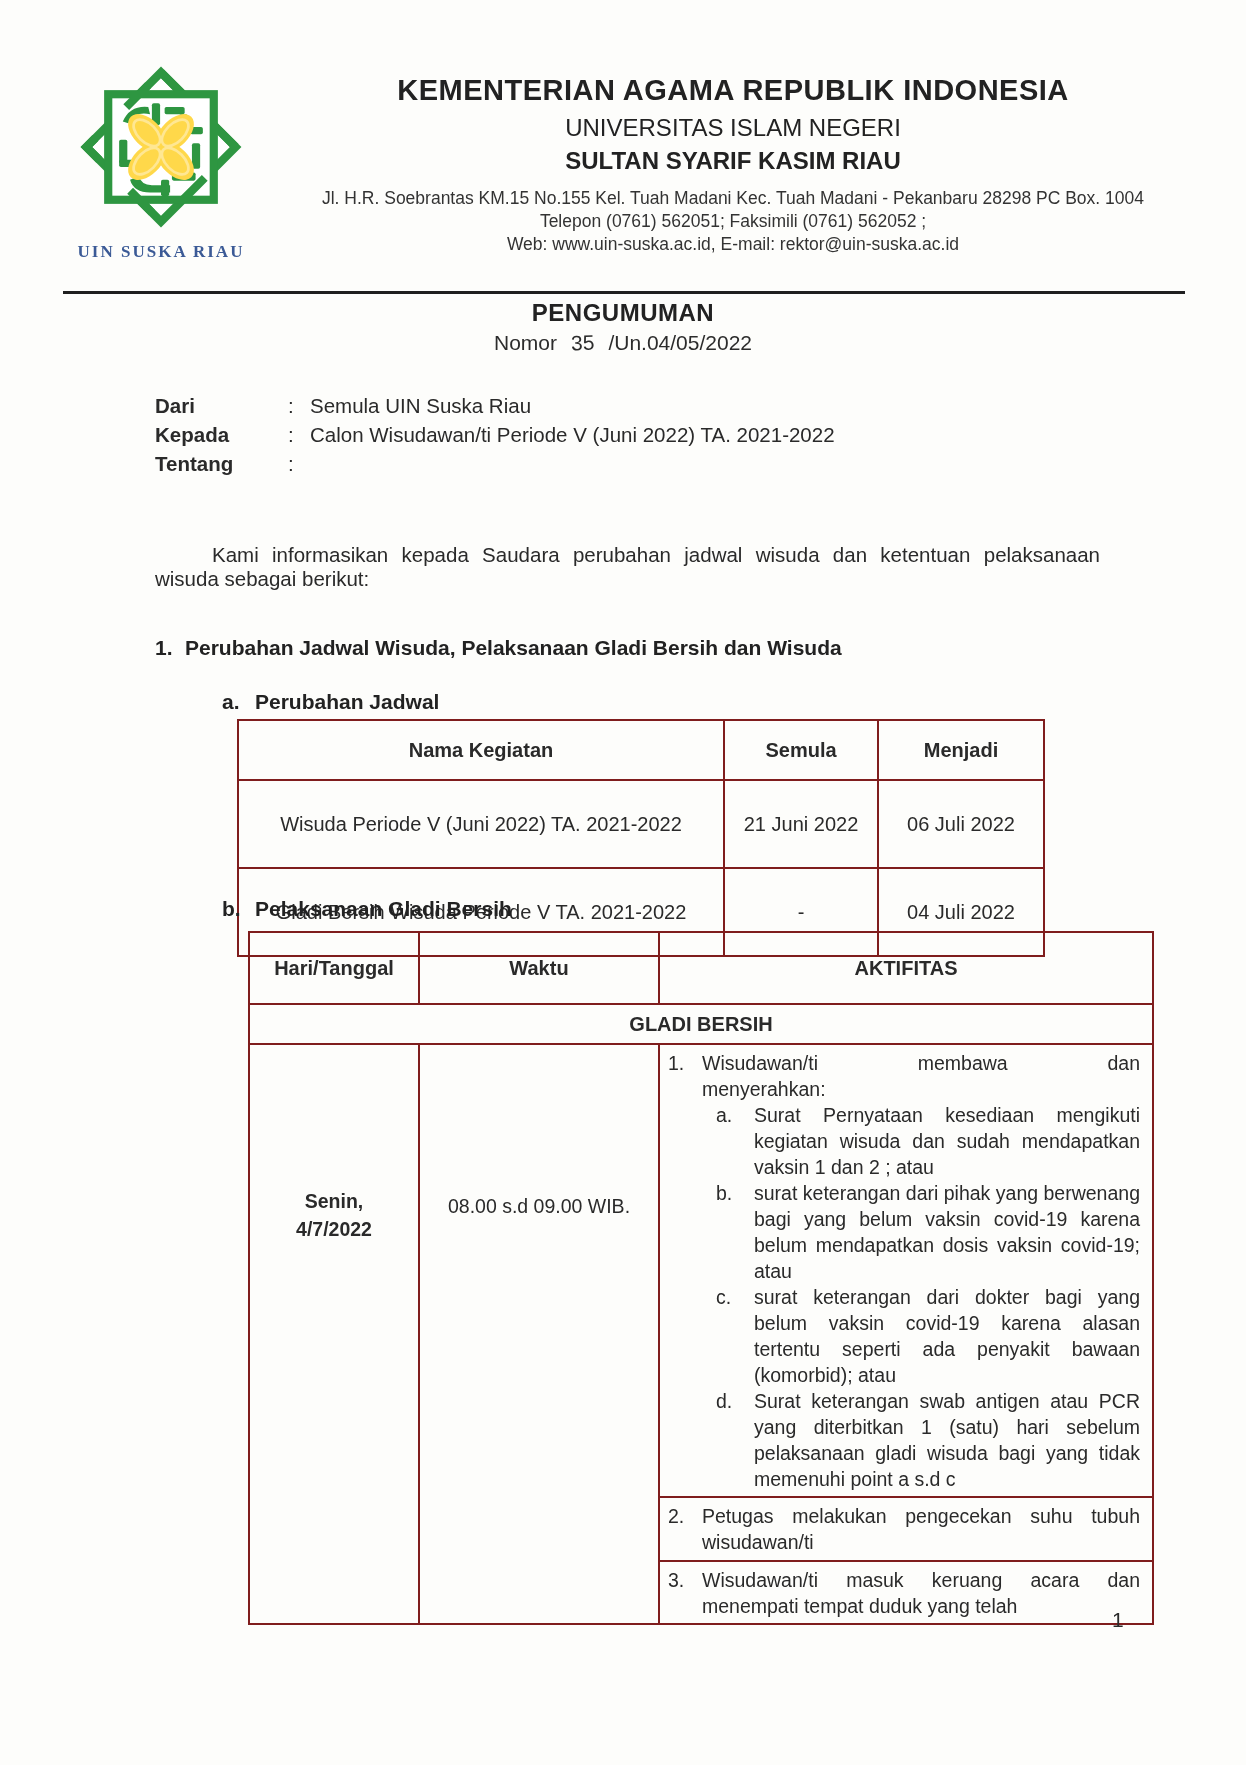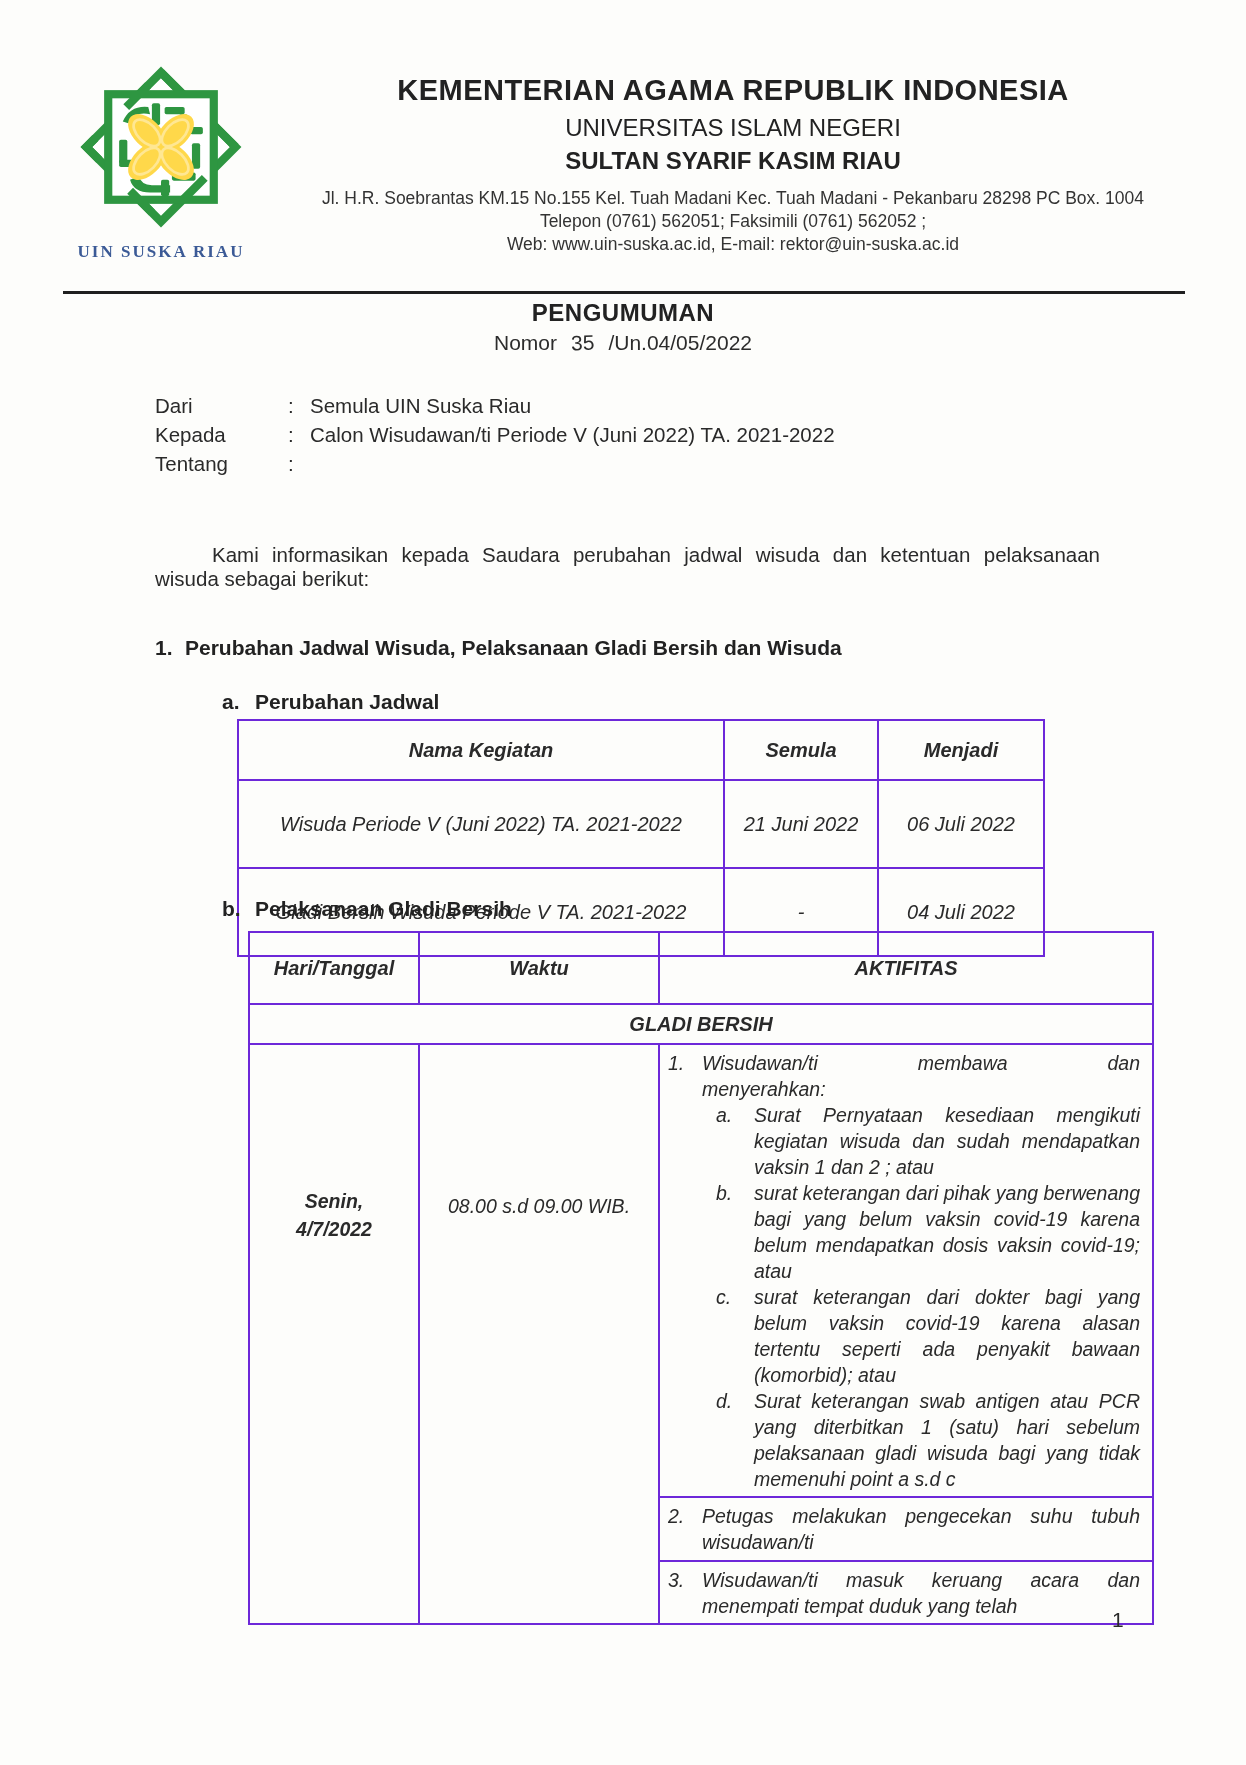--- a/index.html
+++ b/index.html
@@ -28,36 +28,36 @@
   .head-addr{font-size:17.5px;margin-top:12px;line-height:23px;color:#333;}
   .head-rule{position:absolute;top:291px;left:63px;width:1122px;border-top:3px solid #1f1f1f;}
   
   .title-block{position:absolute;top:299px;left:0;width:1246px;text-align:center;}
   .title-main{font-size:24px;font-weight:bold;letter-spacing:.5px;color:#222;}
   .title-nomor{font-size:21px;margin-top:4px;color:#2c2c2c;}
   .title-nomor .nomor-number{display:inline-block;margin:0 14px;transform:rotate(-2deg);}
   
   .meta{position:absolute;top:391px;left:155px;right:145px;font-size:20.5px;line-height:29px;}
   .meta-row{display:flex;}
-  .meta-label{flex:0 0 133px;}
+  .meta-label{flex:0 0 133px;font-weight:bold;}
   .meta-colon{flex:0 0 22px;}
   .meta-value{flex:1;text-align:justify;}
   
   .intro{position:absolute;top:543px;left:155px;right:146px;
     font-size:20.5px;line-height:24px;text-align:justify;text-indent:57px;}
   
   .sec1{position:absolute;top:636px;left:155px;display:flex;font-weight:bold;font-size:21px;color:#222;}
   .sec1 .sec-num{width:30px;flex:none;}
   .sub-head{position:absolute;display:flex;font-weight:bold;font-size:21px;color:#222;}
   .sub-head .sec-num{width:33px;flex:none;}
   .sub-a{top:690px;left:222px;}
   .sub-b{top:897px;left:222px;}
   
   table{border-collapse:collapse;table-layout:fixed;}
-  td,th{border:2px solid #6d28d9;font-weight:normal;font-style:italic;}
+  td,th{border:2px solid #7f1d1d;font-weight:normal;}
   .tbl-jadwal{position:absolute;top:719px;left:237px;width:806px;font-size:20px;}
   .tbl-jadwal th{font-weight:bold;height:56px;text-align:center;}
   .tbl-jadwal td{height:84px;text-align:center;vertical-align:middle;}
   .tbl-gladi{position:absolute;top:931px;left:248px;width:904px;font-size:19.5px;}
   .tbl-gladi th{font-weight:bold;height:68px;font-size:20px;}
   .gladi-section-row td{height:36px;text-align:center;font-weight:bold;font-size:20px;}
   .day-cell,.time-cell{vertical-align:top;text-align:center;padding-top:142px;border-radius:9px;}
   .day-cell{font-weight:bold;line-height:28px;}
   .time-cell{padding-top:150px;}
   .akt-cell{vertical-align:top;padding:5px 12px 4px 8px;line-height:26px;}

